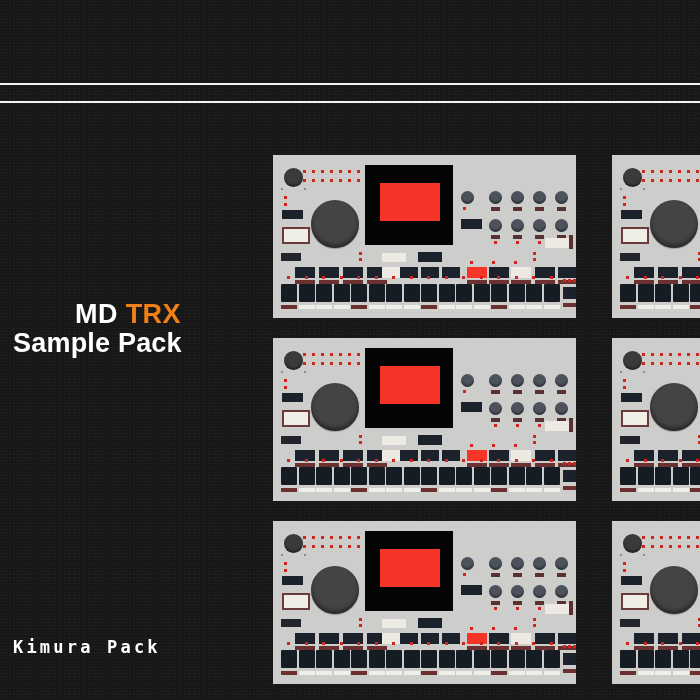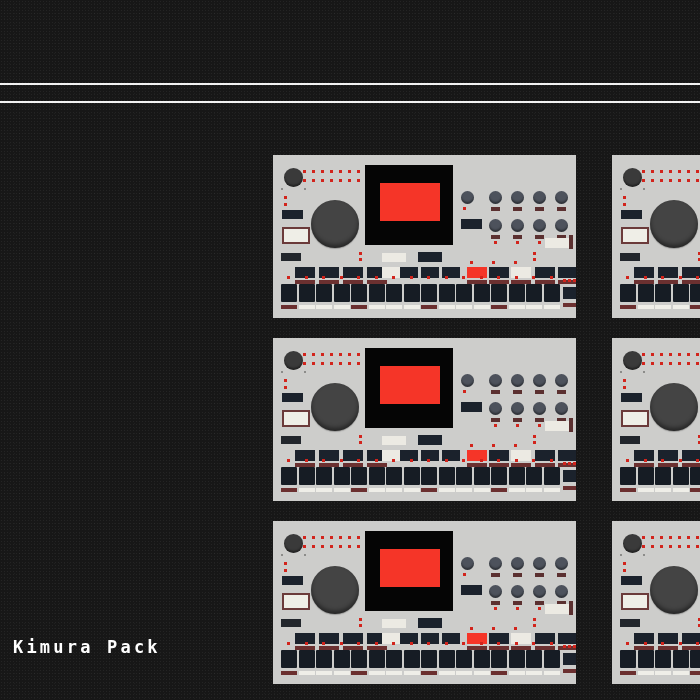--- a/index.html
+++ b/index.html
@@ -677,15 +677,19 @@
         <div class="step-label" style="left:60.5px"></div>
         <div class="step" style="left:78px"></div>
         <div class="step-led" style="left:84px"></div>
         <div class="step-label accent" style="left:78px"></div>
       </div>
     </div>
     <div class="device-row"></div>
   </div>
 
 <div id="title-block">
+  <div id="pack-title">
+    <span>MD </span><span class="trx">TRX</span>
+  </div>
+  <div id="pack-subtitle">Sample Pack</div>
 </div>
 
 <div id="artist-name">Kimura Pack</div>
 
 </body></html>

